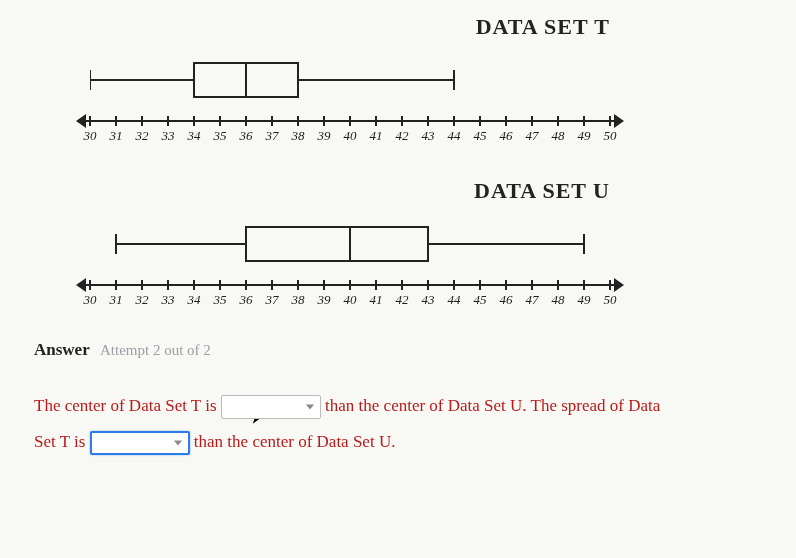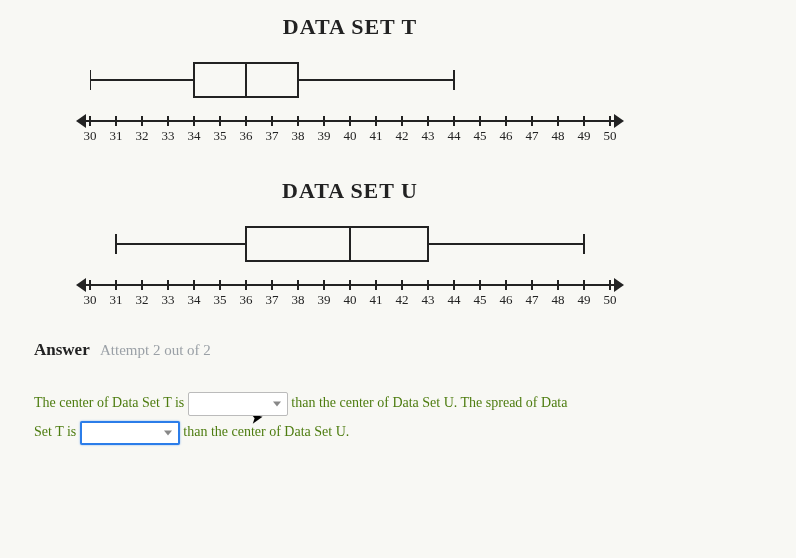--- a/index.html
+++ b/index.html
@@ -11,21 +11,21 @@
     color: #111;
     overflow: hidden;
     position: relative;
   }
   .chart-block {
     position: relative;
     margin-left: 90px;
     width: 520px;
   }
   .chart-title {
-    text-align: center;
+    text-align: right;
     font-size: 22px;
     font-weight: bold;
     letter-spacing: 1px;
     margin: 14px 0 10px 0;
     color: #222;
   }
   .plot-area {
     position: relative;
     height: 60px;
     width: 100%;
@@ -43,21 +43,21 @@
     height: 2px;
     background: #222;
   }
   .arrow-left, .arrow-right {
     position: absolute; top: 0; width: 0; height: 0;
     border-top: 7px solid transparent;
     border-bottom: 7px solid transparent;
   }
   .arrow-left { left: -14px; border-right: 10px solid #222; }
   .arrow-right { right: -14px; border-left: 10px solid #222; }
-  .ticks { position:absolute; inset:0; }
+  .ticks { position:absolute; inset:0;font-style:italic; }
   .tick {
     position: absolute;
     top: 2px;
     width: 2px;
     height: 10px;
     background: #222;
     transform: translateX(-1px);
   }
   .tick-label {
     position: absolute;
@@ -68,21 +68,21 @@
     white-space: nowrap;
     filter: blur(0.3px);
   }
   .answer-block {
     margin: 26px 20px 0 34px;
     font-size: 17px;
     color: #333;
   }
   .answer-label { font-weight: bold; color:#222; }
   .attempt { color:#9aa0a6; font-size: 15px; margin-left: 6px; }
-  .sentence { margin-top: 28px; line-height: 2.1; font-size: 14px; color:#4d7c0f;}
+  .sentence { margin-top: 28px; line-height: 2.1; font-size: 17px; color:#b91c1c;}
   .blank-select {
     display:inline-block;
     border:1px solid #bbb;
     background:#fff;
     height:24px;
     min-width:100px;
     vertical-align:middle;
     position:relative;
     border-radius:2px;
   }

